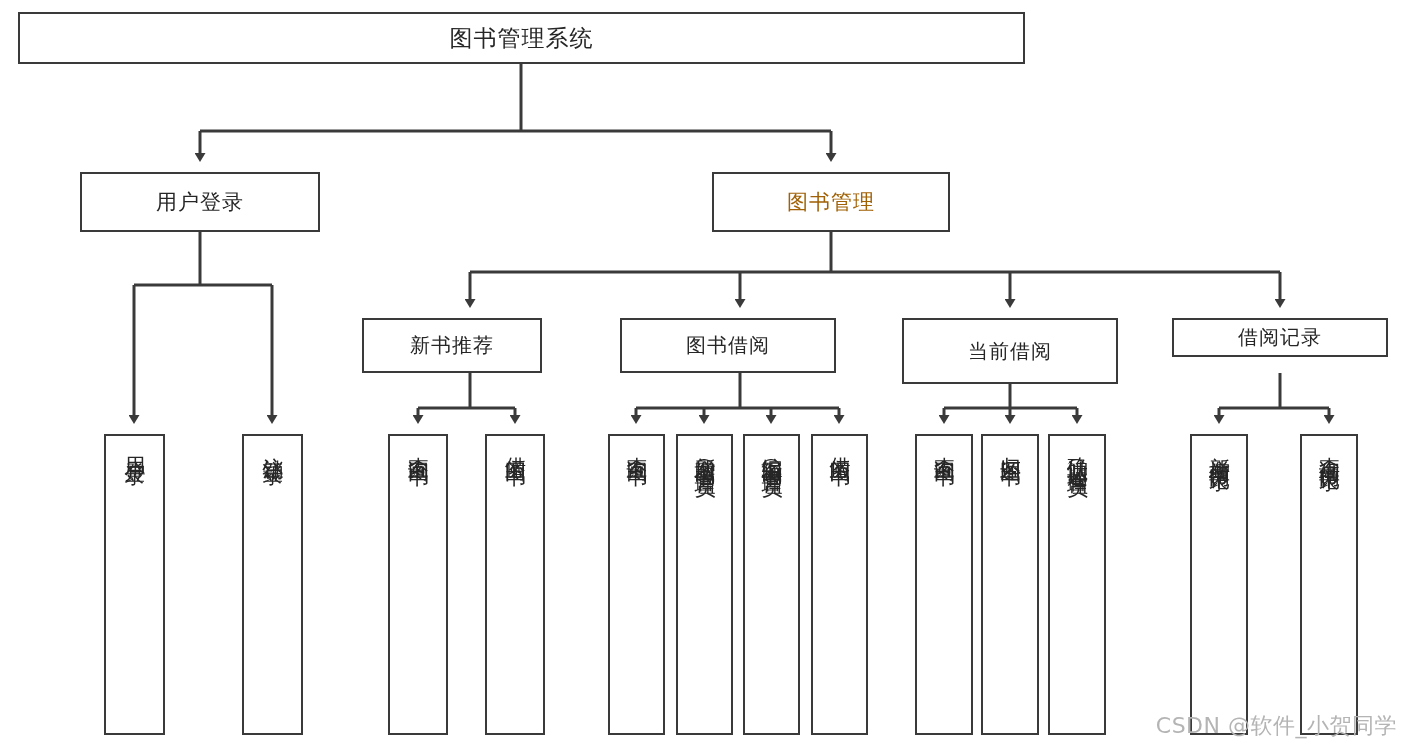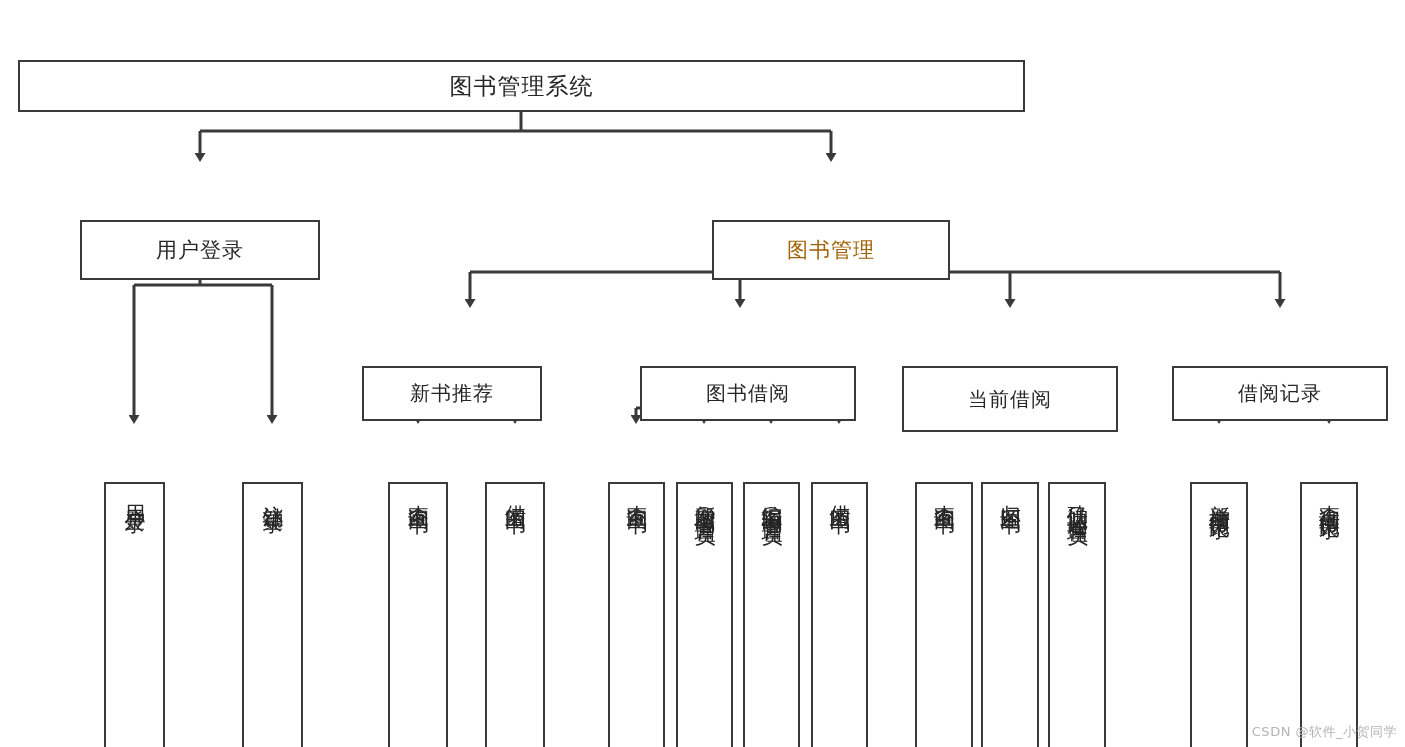--- a/index.html
+++ b/index.html
@@ -26,21 +26,20 @@
   }
   .node {
     position: absolute;
     box-sizing: border-box;
     background: #ffffff;
     border: 2.5px solid #3a3a3a;
     display: flex;
     align-items: center;
     justify-content: center;
     color: #262626;
-    margin-top: 48px;
   }
   .node.root {
     font-size: 23px;
   }
   .node.lvl2 {
     font-size: 21px;
   }
   .node.lvl3 {
     font-size: 20px;
   }
@@ -58,21 +57,21 @@
     display: block;
   }
   .hlabel {
     white-space: nowrap;
     letter-spacing: 1px;
   }
   .watermark {
     position: absolute;
     right: 8px;
     bottom: 6px;
-    font-size: 13px;
+    font-size: 22px;
     color: #b4b4b4;
     white-space: nowrap;
     letter-spacing: 0.5px;
   }
 </style>
 </head>
 <body>
 
 <div id="canvas" style="background: rgb(255, 255, 255);">
 
@@ -133,27 +132,27 @@
   <div class="node lvl2" style="left: 80px; top: 172px; width: 240px; height: 60px; border-color: rgb(58, 58, 58); background: rgb(255, 255, 255); color: rgb(38, 38, 38);">
     <span class="hlabel">用户登录</span>
   </div>
   <div class="node lvl2" style="left: 712px; top: 172px; width: 238px; height: 60px; border-color: rgb(58, 58, 58); background: rgb(255, 255, 255); color: #a16207;">
     <span class="hlabel">图书管理</span>
   </div>
 
   <div class="node lvl3" style="left: 362px; top: 318px; width: 180px; height: 55px; border-color: rgb(58, 58, 58); background: rgb(255, 255, 255); color: rgb(38, 38, 38);">
     <span class="hlabel">新书推荐</span>
   </div>
-  <div class="node lvl3" style="left: 640px; top: 318px; width: 216px; height: 55px; border-color: rgb(58, 58, 58); background: rgb(255, 255, 255); color: rgb(38, 38, 38);">
+  <div class="node lvl3" style="left: 620px; top: 318px; width: 216px; height: 55px; border-color: rgb(58, 58, 58); background: rgb(255, 255, 255); color: rgb(38, 38, 38);">
     <span class="hlabel">图书借阅</span>
   </div>
   <div class="node lvl3" style="left: 902px; top: 318px; width: 216px; height: 66px; border-color: rgb(58, 58, 58); background: rgb(255, 255, 255); color: rgb(38, 38, 38);">
     <span class="hlabel">当前借阅</span>
   </div>
-  <div class="node lvl3" style="left: 1172px; top: 318px; width: 216px; height: 55px; border-color: rgb(58, 58, 58); background: rgb(255, 255, 255); color: rgb(38, 38, 38);">
+  <div class="node lvl3" style="left: 1172px; top: 318px; width: 216px; height: 39px; border-color: rgb(58, 58, 58); background: rgb(255, 255, 255); color: rgb(38, 38, 38);">
     <span class="hlabel">借阅记录</span>
   </div>
 
   <div class="node leaf" style="left: 104px; top: 434px; width: 61px; height: 301px; border-color: rgb(58, 58, 58); background: rgb(255, 255, 255); color: rgb(38, 38, 38);">
     <span class="vlabel">用户登录</span>
   </div>
   <div class="node leaf" style="left: 242px; top: 434px; width: 61px; height: 301px; border-color: rgb(58, 58, 58); background: rgb(255, 255, 255); color: rgb(38, 38, 38);">
     <span class="vlabel">注销登录</span>
   </div>
   <div class="node leaf" style="left: 388px; top: 434px; width: 60px; height: 301px; border-color: rgb(58, 58, 58); background: rgb(255, 255, 255); color: rgb(38, 38, 38);">

